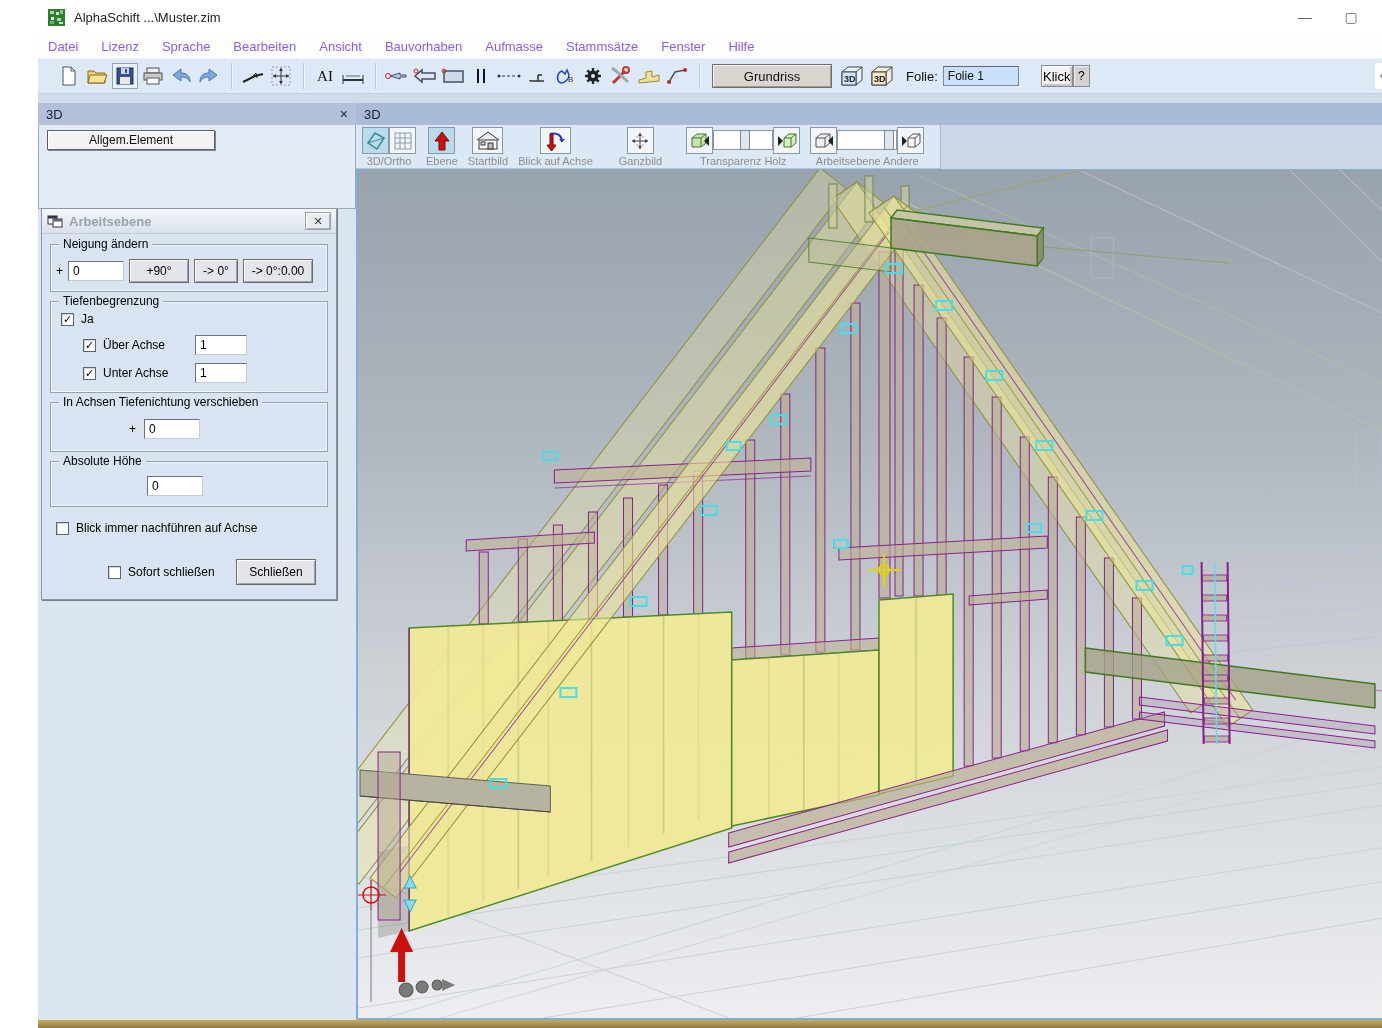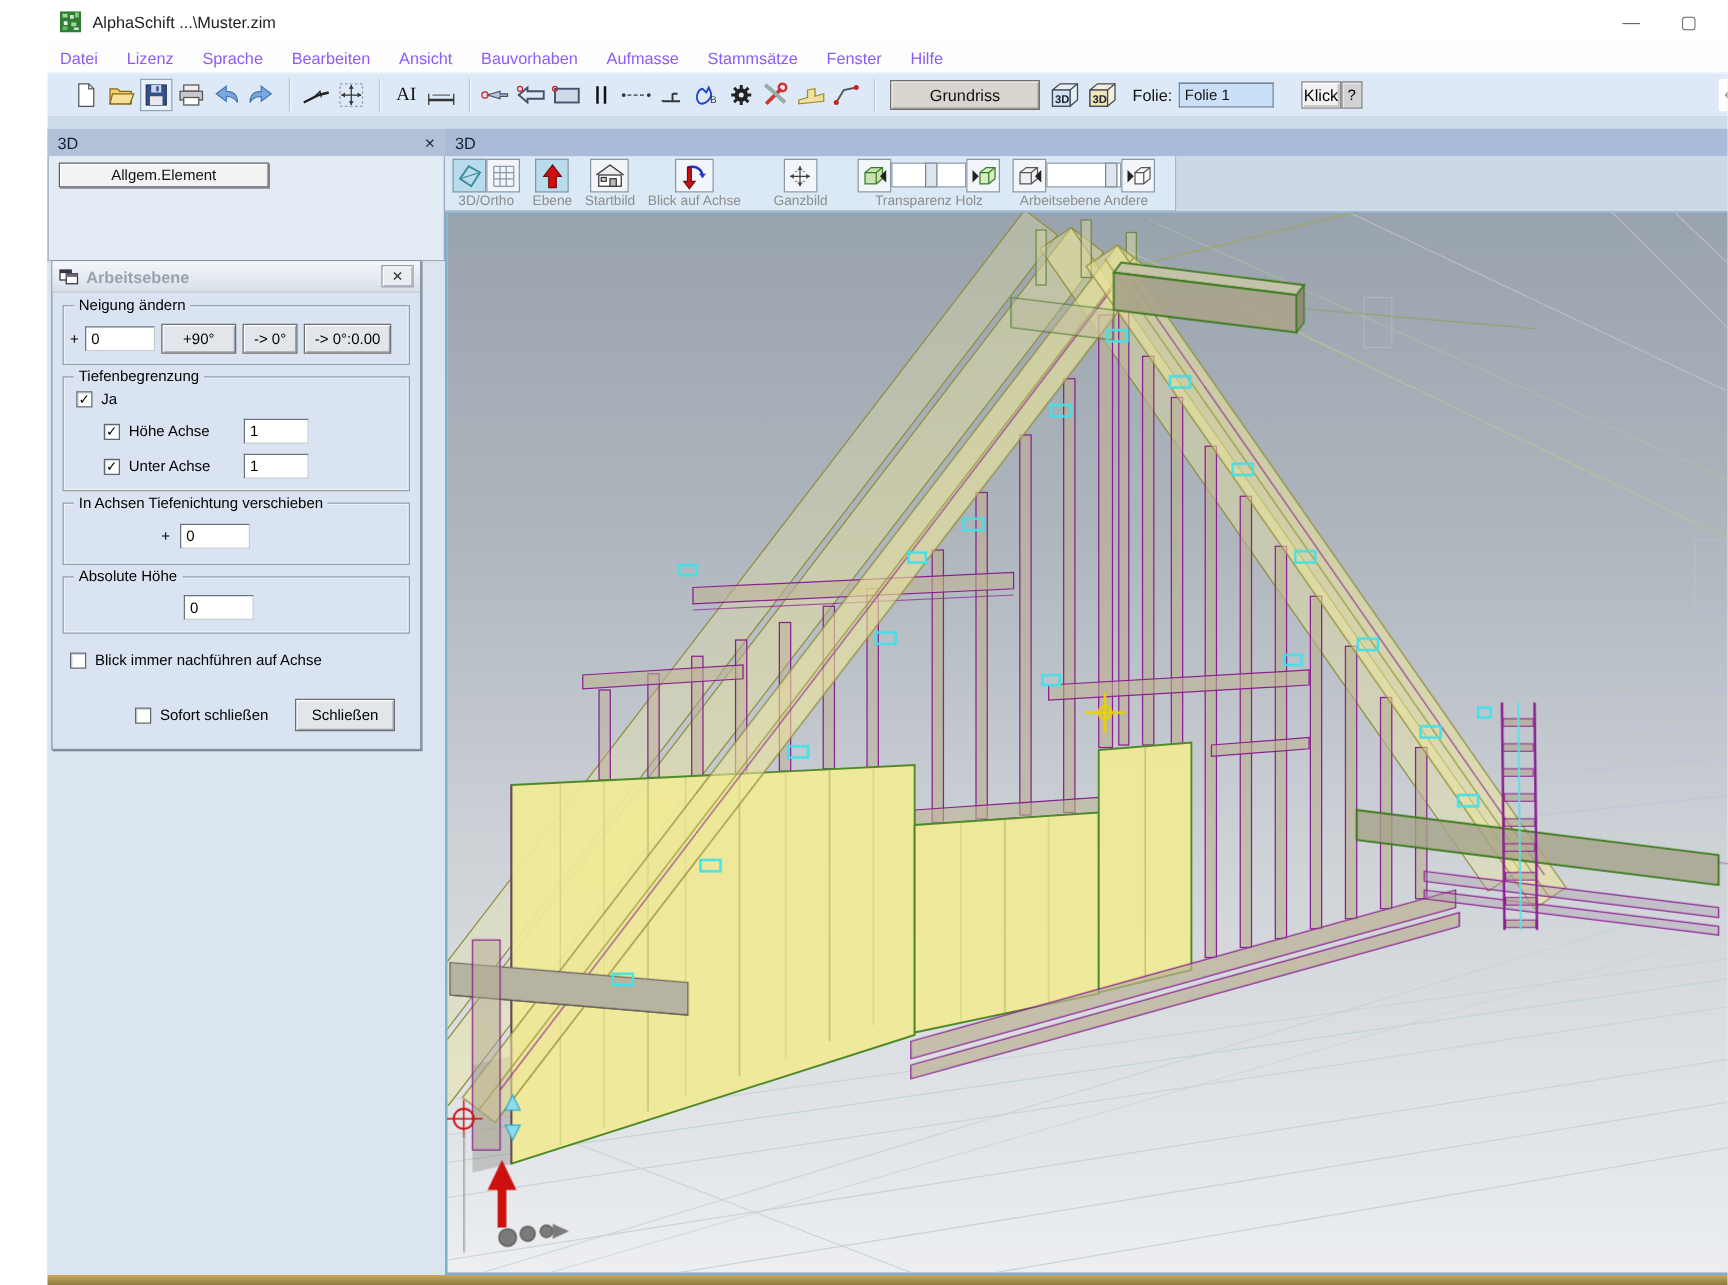--- a/index.html
+++ b/index.html
@@ -313,21 +313,21 @@
             <div class="row" style="padding:10px 0 0 10px;">
               <div class="cb">
                   <span>✓</span>
                 </div>
               <span class="cb-label">Ja</span>
             </div>
             <div class="row" style="padding:9px 0 0 32px;">
               <div class="cb">
                   <span>✓</span>
                 </div>
-              <span class="cb-label" style="width:92px;">Höhe Achse</span>
+              <span class="cb-label" style="width:92px;">Über Achse</span>
               <input class="ti" style="width: 52px;" readonly="" value="1">
             </div>
             <div class="row" style="padding:8px 0 0 32px;">
               <div class="cb">
                   <span>✓</span>
                 </div>
               <span class="cb-label" style="width:92px;">Unter Achse</span>
               <input class="ti" style="width: 52px;" readonly="" value="1">
             </div>
           </div>

